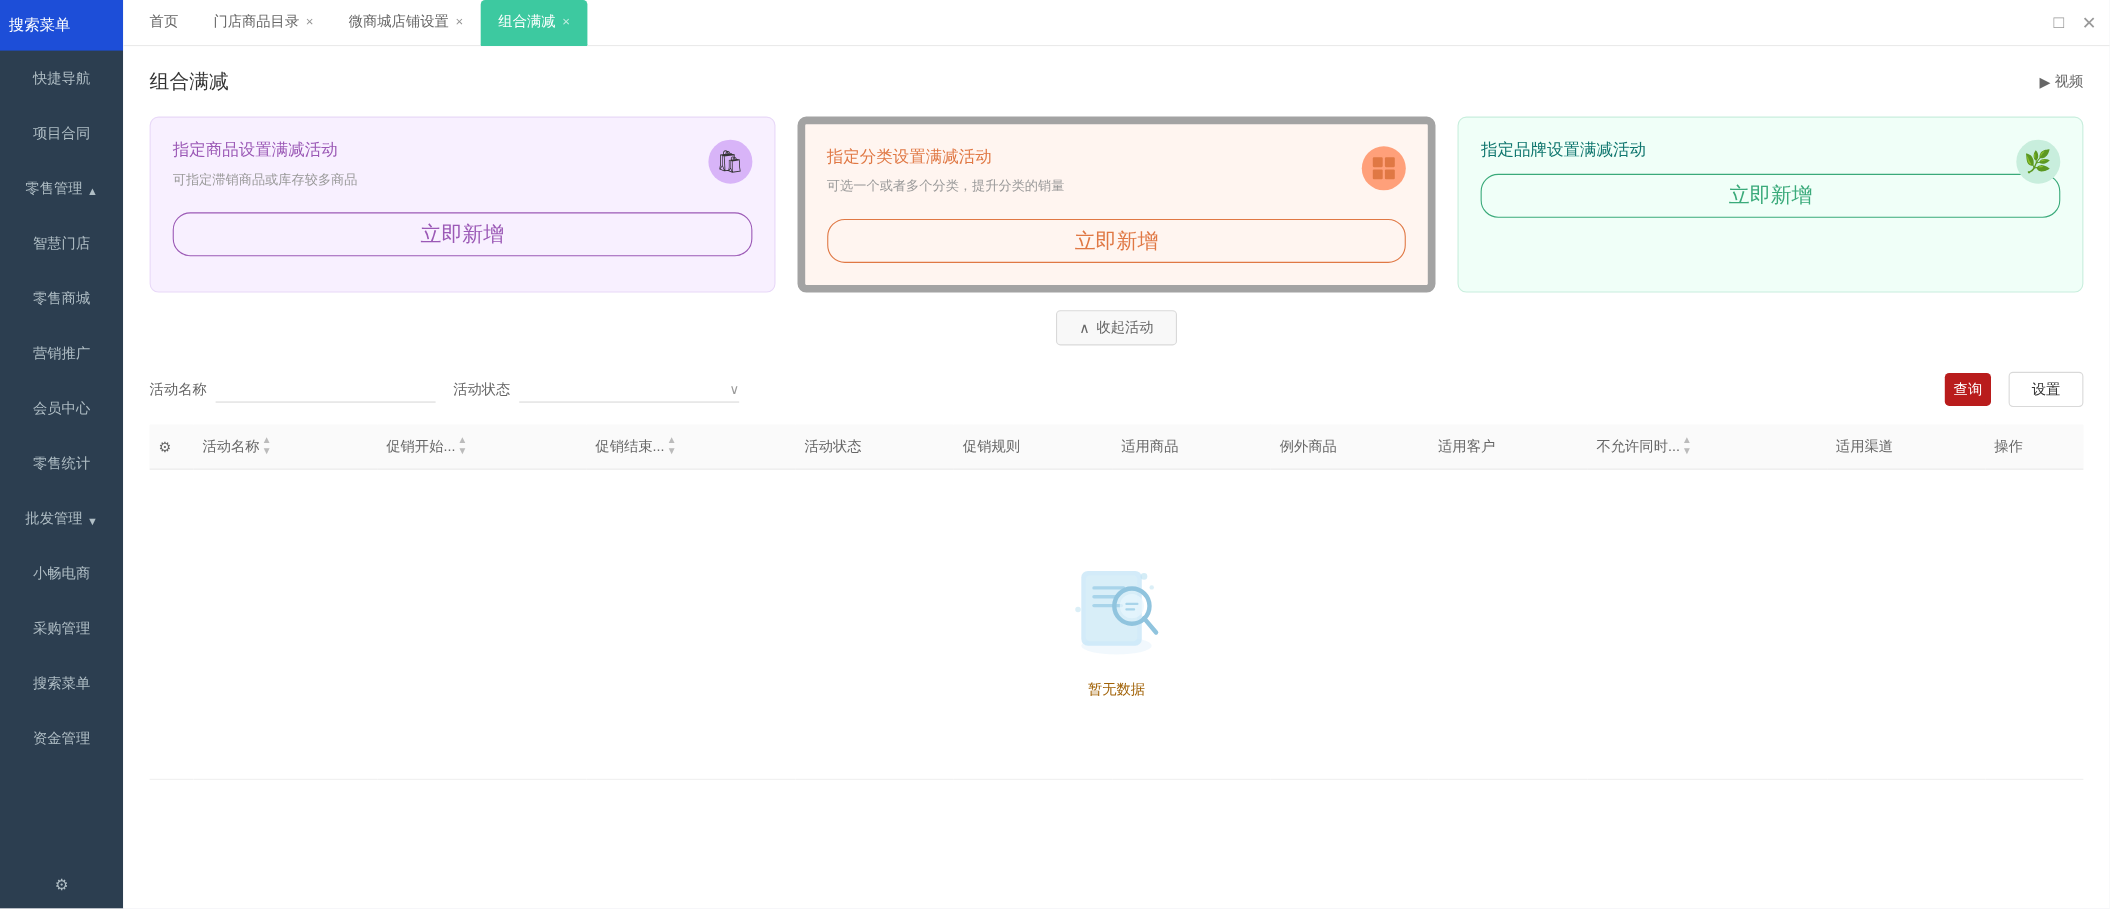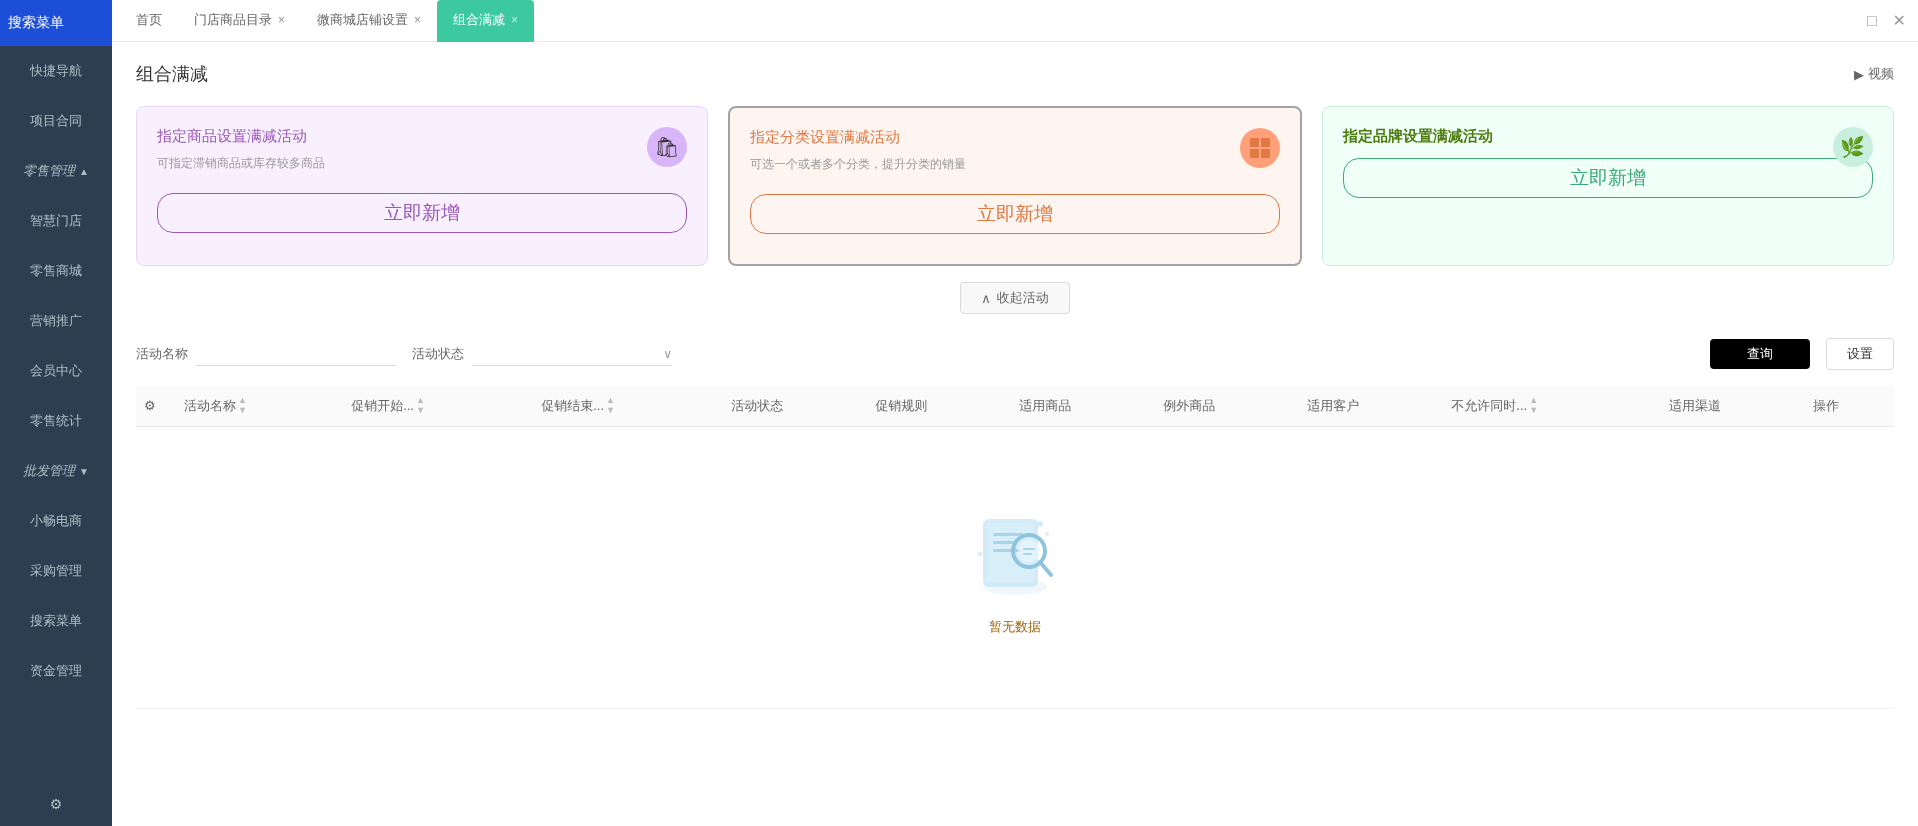--- a/index.html
+++ b/index.html
@@ -24,21 +24,21 @@
       cursor: pointer;
     }
     .sidebar-item {
       padding: 16px 8px;
       text-align: center;
       font-size: 13px;
       color: #b0bec5;
       cursor: pointer;
       position: relative;
     }
-    .sidebar-item.expandable { display: flex; align-items: center; justify-content: center; gap: 4px; font-style: italic; }
+    .sidebar-item.expandable { display: flex; align-items: flex-end; justify-content: center; gap: 4px; }
     .expand-arrow { font-size: 10px; }
     .sidebar-bottom {
       margin-top: auto;
       padding: 14px 8px;
       text-align: center;
       color: #b0bec5;
       cursor: pointer;
     }
 
     
@@ -133,31 +133,31 @@
       margin-bottom: 16px;
     }
     .activity-card {
       flex: 1;
       border-radius: 8px;
       padding: 20px;
       position: relative;
       min-height: 160px;
     }
     .card-purple { background: #f8f0ff; border: 1px solid #e8d8f8; }
-    .card-orange { background: #fff5f0; border: 2px solid #a3a3a3; }
+    .card-orange { background: #fff5f0; border: 7px solid #a3a3a3; }
     .card-green { background: #f0fff8; border: 1px solid #c8eedd; }
 
     .card-title {
       font-size: 15px;
       font-weight: 500;
       margin-bottom: 8px;
     }
     .card-purple .card-title { color: #9b59b6; }
     .card-orange .card-title { color: #e07844; }
-    .card-green .card-title { color: #4d7c0f; font-weight: bold; }
+    .card-green .card-title { color: #0f766e; }
 
     .card-desc { font-size: 12px; color: #999; margin-bottom: 16px; line-height: 1.6; }
     .card-icon {
       position: absolute;
       right: 20px;
       top: 20px;
       width: 40px;
       height: 40px;
       border-radius: 50%;
       display: flex;
@@ -233,25 +233,25 @@
       border: none;
       border-bottom: 1px solid #d9d9d9;
       padding: 4px 0;
       min-width: 200px;
       cursor: pointer;
     }
     .select-text { flex: 1; font-size: 13px; color: #999; }
     .select-arrow { color: #999; font-size: 12px; }
     .search-spacer { flex: 1; }
     .btn-query {
-      background: #000000;
+      background: #b91c1c;
       color: #fff;
       border: none;
       border-radius: 4px;
-      padding: 6px 37px;
+      padding: 6px 8px;
       font-size: 13px;
       cursor: pointer;
     }
     .btn-setting {
       background: #fff;
       color: #333;
       border: 1px solid #d9d9d9;
       border-radius: 4px;
       padding: 6px 20px;
       font-size: 13px;

